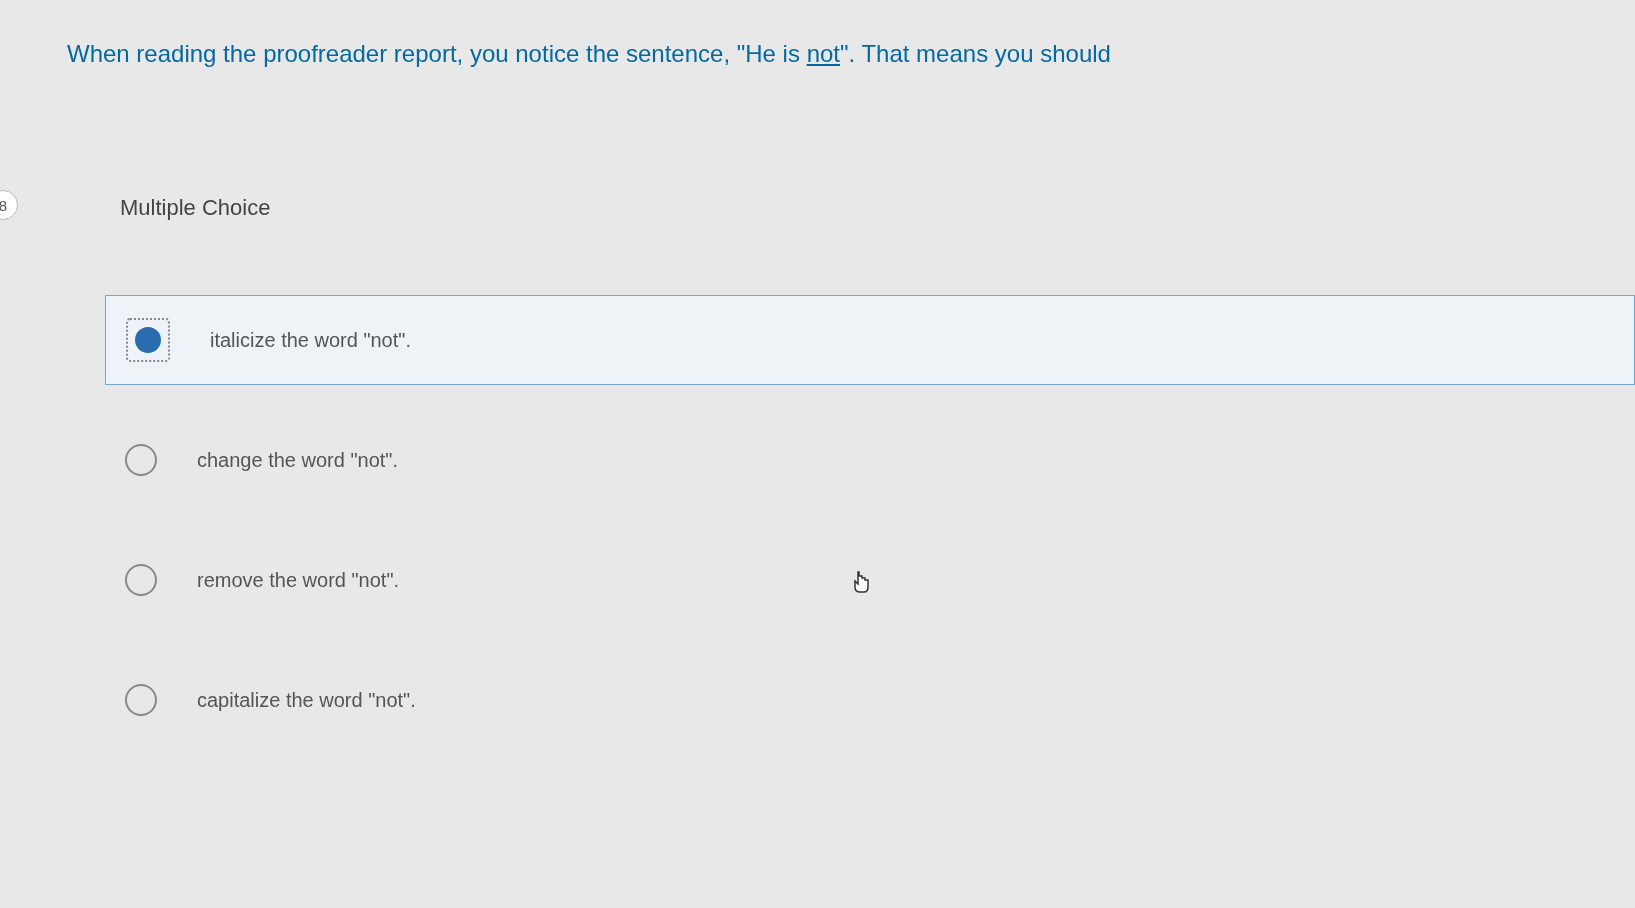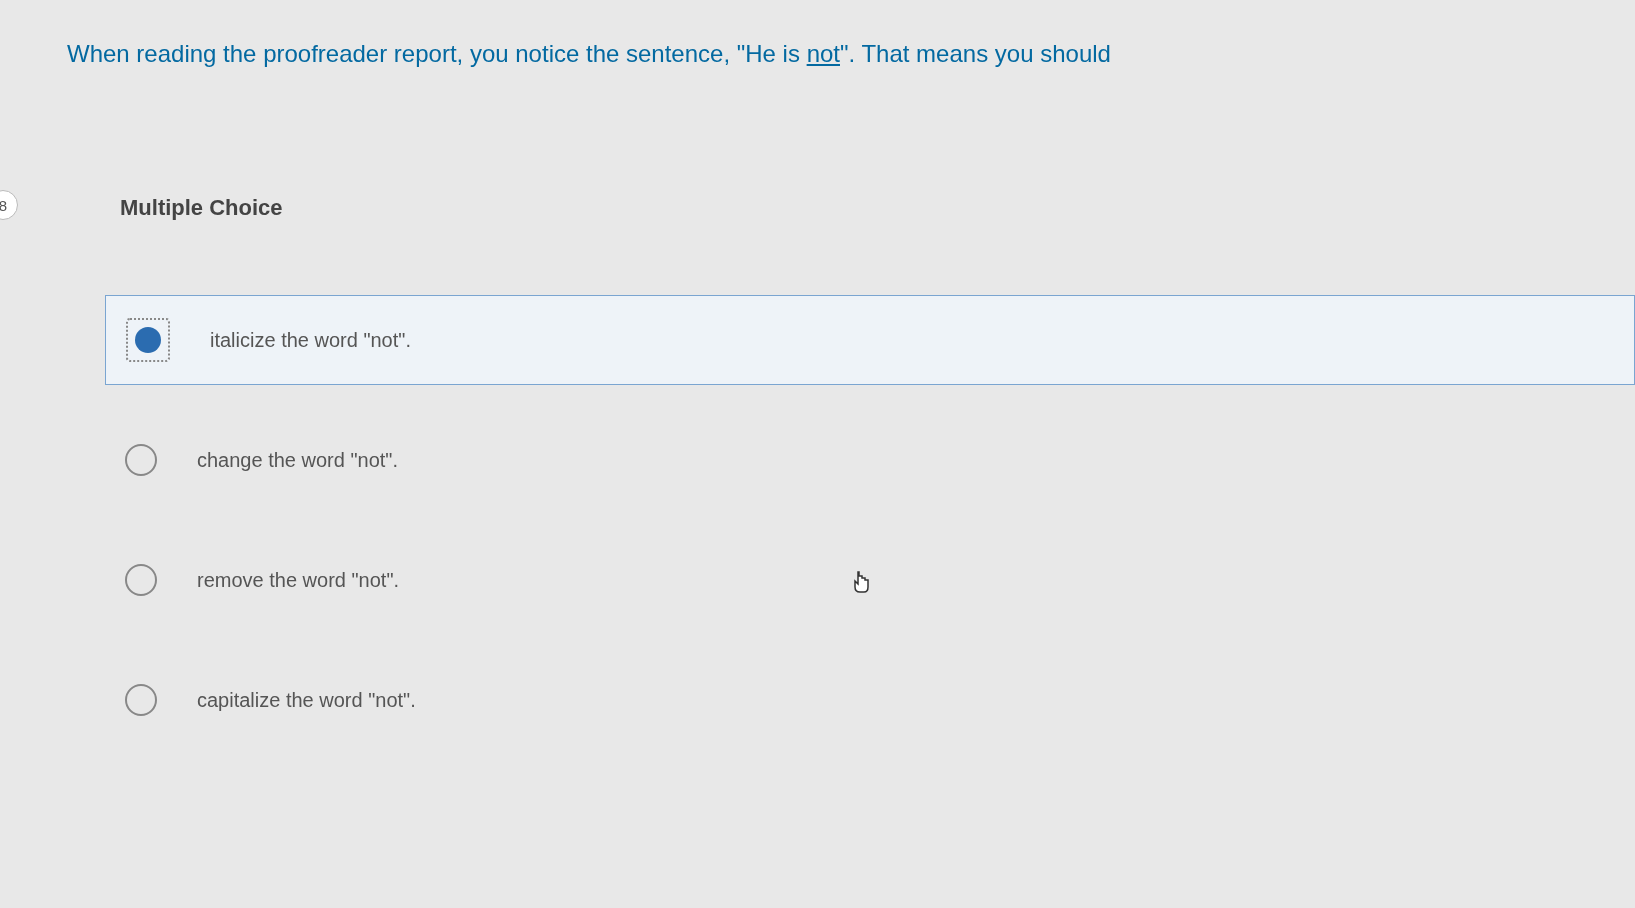--- a/index.html
+++ b/index.html
@@ -41,21 +41,21 @@
       justify-content: center;
       font-size: 15px;
       color: #555;
     }
     .mc-label {
       position: absolute;
       top: 195px;
       left: 120px;
       font-size: 22px;
       color: #444;
-      font-weight: 700;
+      font-weight: 400;
     }
     .options-container {
       position: absolute;
       top: 295px;
       left: 105px;
       right: 0;
     }
     .option-row {
       display: flex;
       align-items: center;

